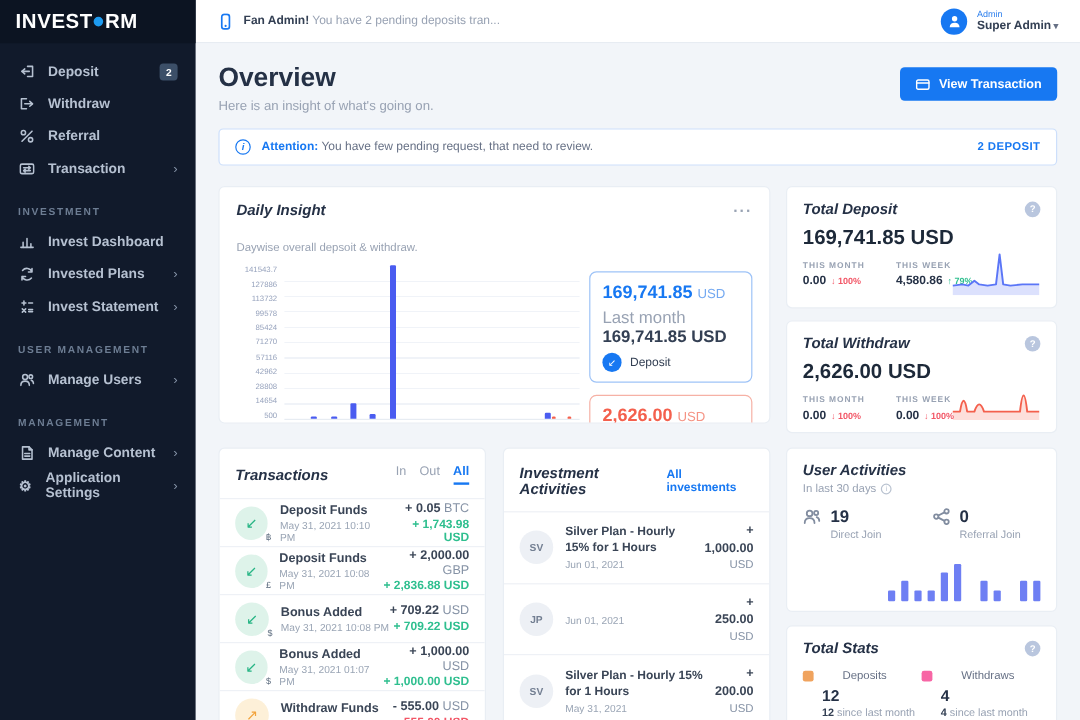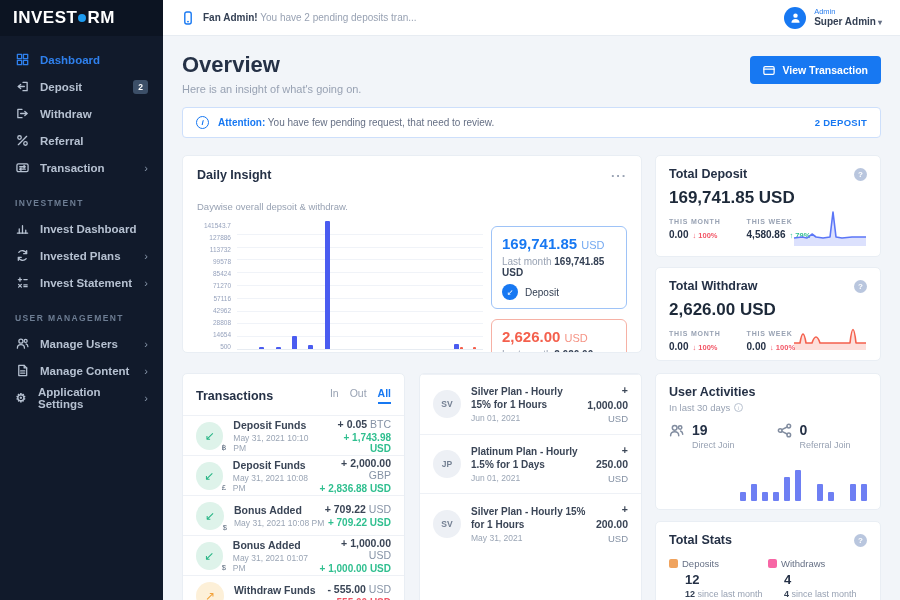--- a/index.html
+++ b/index.html
@@ -51,21 +51,21 @@
   .alert-action { margin-left:auto; color:#1778f2; font-weight:bold; font-size:9.5px; letter-spacing:.3px; cursor:pointer; }
 
   .content { display:flex; gap:13px; margin-top:17px; }
   .col-left { width:460px; }
   .col-right { flex:1; }
   .card { background:#fff; border:1px solid #e9eef4; border-radius:5px; }
 
   
   .di { height:198px; padding:12px 14px; overflow:hidden; }
   .di-head { display:flex; }
-  .card-title { font-size:12.5px; font-weight:bold; color:#253146; }
+  .card-title { font-size:12.5px; font-weight:bold; color:#253146;font-style:italic; }
   .di-sub { font-size:9.5px; color:#98a2b3; margin-top:19px; }
   .dots { margin-left:auto; color:#98a2b3; font-size:13px; font-weight:bold; letter-spacing:1px; cursor:pointer; }
   .di-body { display:flex; margin-top:10px; }
   .chart { flex:1; }
   .plot-row { display:flex; }
   .yaxis { width:40px; height:128px; display:flex; flex-direction:column; justify-content:space-between;
     align-items:flex-end; padding-right:6px; font-size:6.5px; color:#97a3bd; }
   .plot { flex:1; height:128px; position:relative; border-bottom:1px solid #e7ecf2;
     background:repeating-linear-gradient(to top, transparent 0 11.8px, #f0f3f8 11.8px 12.8px);
     display:flex; align-items:flex-end; }
@@ -78,21 +78,21 @@
     font-size:6.5px; color:#97a3bd; white-space:nowrap; }
 
   .di-boxes { width:136px; margin-left:8px; margin-top:4px; display:flex; flex-direction:column; gap:10px; }
   .stat-box { border-radius:6px; padding:8px 10px; }
   .stat-box.dep { border:1px solid #9ec3f7; }
   .stat-box.wd { border:1px solid #f6b1a5; }
   .sb-val { font-size:15px; font-weight:bold; }
   .sb-val .cur { font-size:11px; font-weight:normal; }
   .dep .sb-val { color:#1778f2; } .dep .cur { color:#74a9f1; }
   .wd .sb-val { color:#f4604d; } .wd .cur { color:#f59384; }
-  .sb-last { font-size:10px; color:#98a2b3; margin-top:4px; }
+  .sb-last { font-size:14px; color:#98a2b3; margin-top:4px; }
   .sb-last b { color:#344054; }
   .sb-label { display:flex; align-items:center; gap:7px; margin-top:6px; font-size:10px; color:#344054; }
   .sb-circ { width:16px; height:16px; border-radius:50%; color:#fff; font-size:8px;
     display:flex; align-items:center; justify-content:center; }
   .dep .sb-circ { background:#1778f2; } .wd .sb-circ { background:#ef4136; }
 
   
   .tcard { padding:11px 13px; position:relative; }
   .tcard-head { display:flex; align-items:center; }
   .help { width:13px; height:13px; border-radius:50%; background:#b9c6de; color:#fff; font-size:8px; font-weight:bold;
@@ -148,47 +148,36 @@
   .ua-stats { display:flex; gap:42px; margin-top:10px; }
   .ua-stat { display:flex; gap:8px; color:#828da0; }
   .ua-num { font-size:14px; font-weight:bold; color:#253146; line-height:1.1; }
   .ua-lbl { font-size:9px; color:#98a2b3; margin-top:2px; }
   .ua-bars { position:absolute; right:13px; bottom:8px; display:flex; align-items:flex-end; gap:5px; height:78px; }
   .ua-bar { width:6px; background:#6e7ff3; border-radius:1px; }
 
   
   .card-ts { height:130px; margin-top:11px; }
   .ts-grid { display:grid; grid-template-columns:1fr 1fr; row-gap:15px; margin-top:11px; }
-  .ts-lblrow { display:flex; align-items:center; gap:4px; font-size:9.5px; color:#667085; }
+  .ts-lblrow { display:flex; align-items:center; gap:24px; font-size:9.5px; color:#667085; }
   .ts-sq { width:9px; height:9px; border-radius:2px; }
   .ts-val { font-size:13px; font-weight:bold; color:#253146; margin:3px 0 2px 16px; }
   .ts-sub { font-size:9px; color:#98a2b3; margin-left:16px; }
   .ts-sub b { color:#344054; }
 </style>
 </head>
 <body>
 
 <div class="sidebar">
   <div class="logo">
       <span>INVEST</span>
       <span class="logo-o"></span>
       <span>RM</span>
     </div>
   <div class="nav">
-    <div class="nav-item active">
-      <span class="nicon">
-          <svg class="ic" width="13" height="13" viewBox="0 0 14 14">
-            <rect x="1.5" y="1.5" width="4.6" height="4.6"></rect>
-            <rect x="8" y="1.5" width="4.6" height="4.6"></rect>
-            <rect x="1.5" y="8" width="4.6" height="4.6"></rect>
-            <rect x="8" y="8" width="4.6" height="4.6"></rect>
-          </svg>
-        </span>
-      <span>Dashboard</span>
-    </div>
     <div class="nav-item">
       <span class="nicon">
           <svg class="ic" width="13" height="13" viewBox="0 0 14 14">
             <path d="M7.5,2.5 H12 V11.5 H7.5"></path>
             <path d="M9,7 H2.5"></path>
             <path d="M5,4.8 L2.5,7 L5,9.2"></path>
           </svg>
         </span>
       <span>Deposit</span>
       <span class="badge">2</span>
@@ -265,20 +254,21 @@
             <circle cx="5.3" cy="4.5" r="2.2"></circle>
             <path d="M1.5,12 C1.5,9.6 3,8.2 5.3,8.2 C7.6,8.2 9.1,9.6 9.1,12"></path>
             <circle cx="10.4" cy="4.2" r="1.6"></circle>
             <path d="M10.8,7.4 C12.2,7.9 12.8,9 12.8,10.4"></path>
           </svg>
         </span>
       <span>Manage Users</span>
       <span class="chev">›</span>
     </div>
 
+    <div class="sec-title">MANAGEMENT</div>
     <div class="nav-item">
       <span class="nicon">
           <svg class="ic" width="13" height="13" viewBox="0 0 14 14">
             <path d="M3,1.5 H8.8 L11.5,4.2 V12.5 H3 Z"></path>
             <path d="M8.8,1.5 V4.2 H11.5"></path>
             <path d="M5,7.5 H9.5 M5,9.8 H9.5"></path>
           </svg>
         </span>
       <span>Manage Content</span>
       <span class="chev">›</span>
@@ -541,36 +531,39 @@
                 </span>
               <span class="t-right">
                   <div class="t-amt"><span>- 555.00</span> <span class="cur">USD</span></div>
                   <div class="t-conv neg">- 555.00 USD</div>
                 </span>
             </div>
           </div>
         </div>
 
         <div class="card">
+          <div class="list-head">
+            <span class="card-title">Investment Activities</span>
+            <span class="link">All investments</span>
+          </div>
           <div>
             <div class="i-row">
               <span class="i-av">SV</span>
               <span class="i-mid">
                   <div class="i-title">Silver Plan - Hourly 15% for 1 Hours</div>
                   <div class="i-date">Jun 01, 2021</div>
                 </span>
               <span class="i-right">
                   <div>+ 1,000.00</div>
                   <div class="cur">USD</div>
                 </span>
             </div>
             <div class="i-row">
               <span class="i-av">JP</span>
               <span class="i-mid">
-                  <div class="i-title">Platinum Plan - Hourly 1.5% for 1 Days</div>
                   <div class="i-date">Jun 01, 2021</div>
                 </span>
               <span class="i-right">
                   <div>+ 250.00</div>
                   <div class="cur">USD</div>
                 </span>
             </div>
             <div class="i-row">
               <span class="i-av">SV</span>
               <span class="i-mid">

